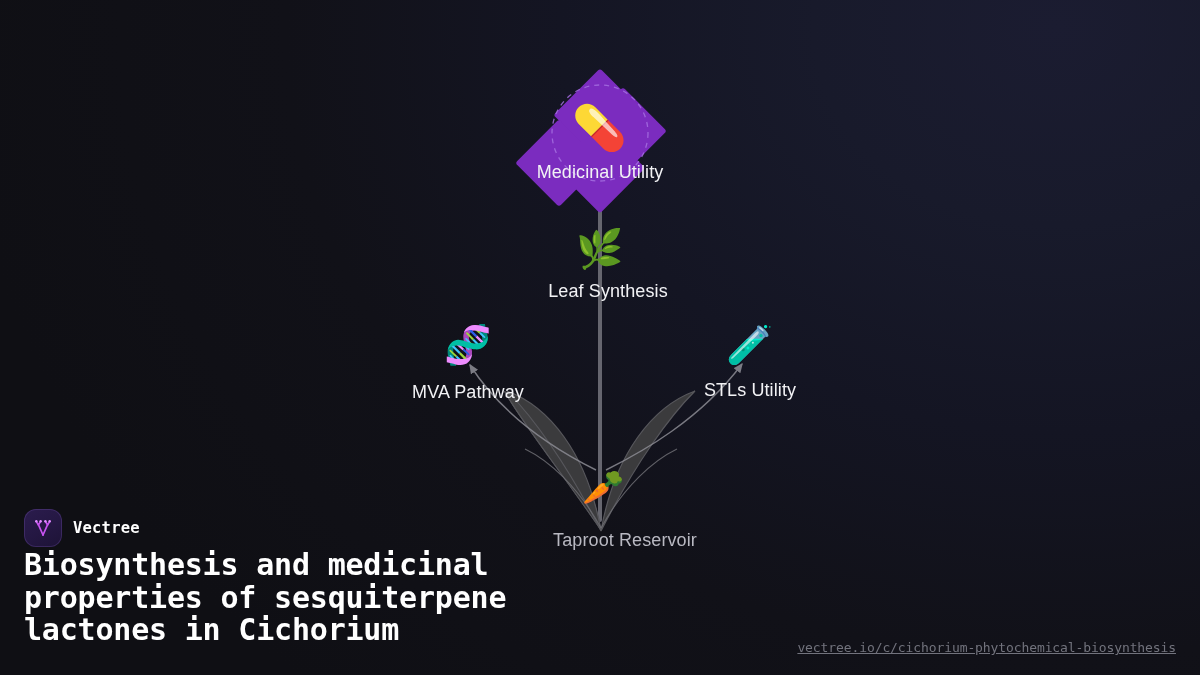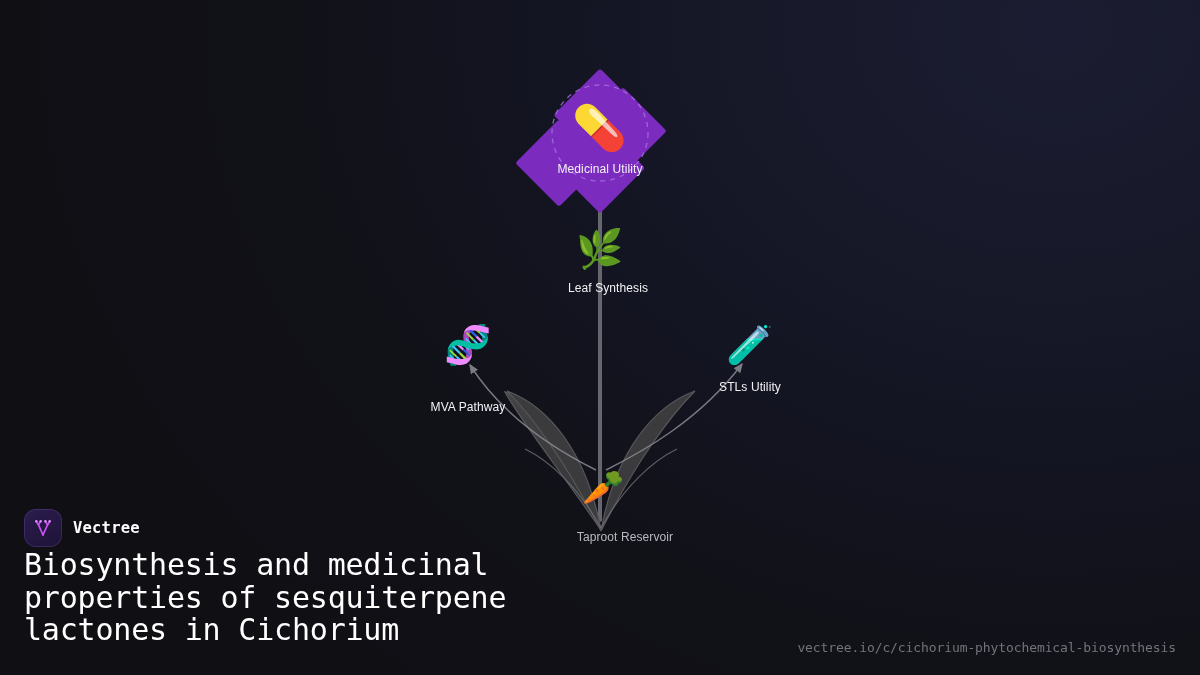--- a/index.html
+++ b/index.html
@@ -34,21 +34,21 @@
     text-align:center;
     font-family:"DejaVu Sans", sans-serif;
     user-select:none;
   }
 
   .nlabel {
     position:absolute;
     transform:translate(-50%,0);
     white-space:nowrap;
     font-family:"Liberation Sans", sans-serif;
-    font-size:12px;
+    font-size:18px;
     letter-spacing:.1px;
   }
   .nlabel.bright { color:#f2f2f5; }
   .nlabel.dim    { color:#b9b9c2;margin-left:25px; }
 
   
   #brand {
     position:absolute;
     left:24px; top:509px;
     display:flex; align-items:center; gap:11px;
@@ -68,34 +68,35 @@
     color:#ffffff;
     letter-spacing:.2px;
   }
 
   #title {
     position:absolute;
     left:24px; top:549px;
     width:680px;
     font-family:"DejaVu Sans Mono","Liberation Mono",monospace;
     font-size:30px;
-    font-weight:normal;
+    font-weight:bold;
     line-height:32.5px;
     color:#ffffff;
     letter-spacing:-.2px;
     white-space:pre-line;
   }
 
   #url {
     position:absolute;
     right:24px; bottom:20px;
     font-family:"DejaVu Sans Mono","Liberation Mono",monospace;
     font-size:13px;
     color:#72737d;
     letter-spacing:-.1px;
+    text-decoration:underline;
   }
 </style>
 </head>
 <body>
 
 <div id="stage">
 
   <div id="graph">
     <svg viewBox="0 0 1200 675" xmlns="http://www.w3.org/2000/svg">
       <defs>
@@ -148,21 +149,21 @@
       <span class="nlabel bright" style="left:600px; top:162px;">Medicinal Utility</span>
     </div>
 
     <div class="node">
       <span class="emoji" style="left:600px; top:249px; font-size:38px;">🌿</span>
       <span class="nlabel bright" style="left:600px; top:281px;margin-left:8px;">Leaf Synthesis</span>
     </div>
 
     <div class="node">
       <span class="emoji" style="left:468px; top:345px; font-size:38px;">🧬</span>
-      <span class="nlabel bright" style="left:468px; top:400px;">MVA Pathway</span>
+      <span class="nlabel bright" style="left:468px; top:382px;">MVA Pathway</span>
     </div>
 
     <div class="node">
       <span class="emoji" style="left:750px; top:345px; font-size:38px;">🧪</span>
       <span class="nlabel bright" style="left:750px; top:380px;">STLs Utility</span>
     </div>
 
     <div class="node">
       <span class="emoji" style="left:604px; top:487px; font-size:34px;">🥕</span>
       <span class="nlabel dim" style="left:600px; top:530px;">Taproot Reservoir</span>

